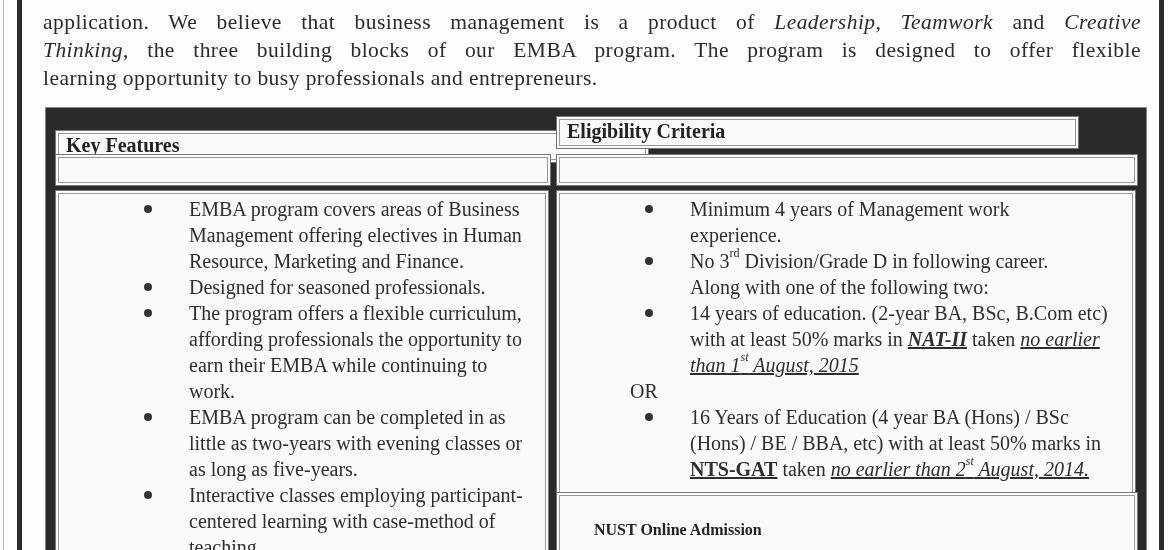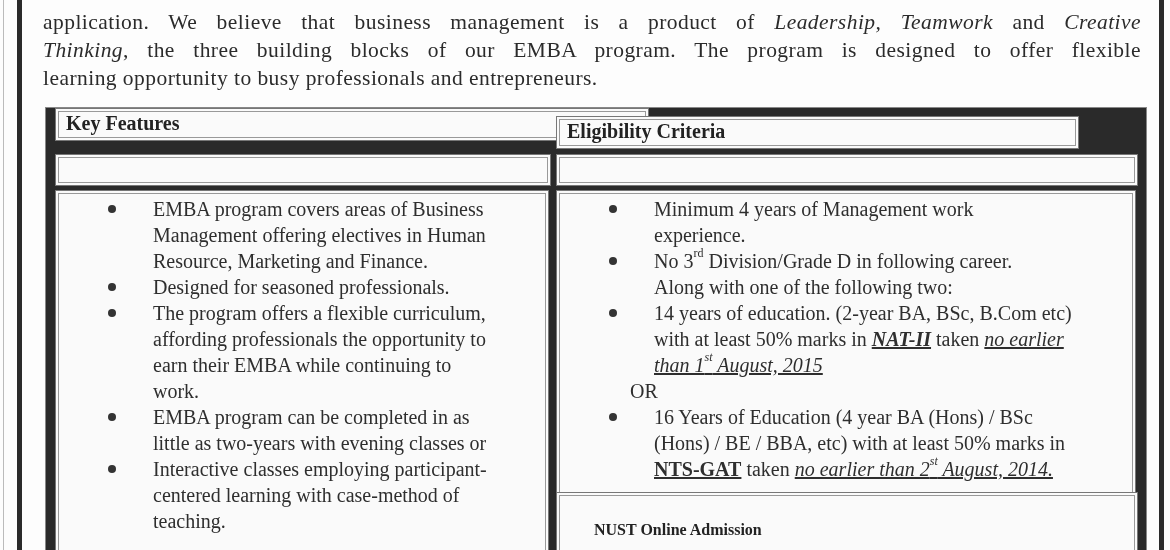--- a/index.html
+++ b/index.html
@@ -33,21 +33,21 @@
   }
   .hdr {
     font-family:"Liberation Serif","DejaVu Serif",serif;
     font-weight:bold; font-size:20px; color:#222; padding:3px 0 0 10px; box-sizing:border-box;
   }
   .body-cell {
     font-family:"Liberation Serif","DejaVu Serif",serif;
     font-size:20px; line-height:26px; color:#2e2e2e;
   }
   ul.blist { list-style:none; margin:0; padding:0; }
-  ul.blist li { position:relative; padding-left:97px; }
+  ul.blist li { position:relative; padding-left:97px;margin-left:36px; }
   ul.blist li .bullet {
     position:absolute; left:52px; top:9px; width:8px; height:8px; border-radius:50%; background:#333;
   }
   .or { padding-left:73px; }
   u.bi { font-weight:bold; font-style:italic; }
   u.b { font-weight:bold; }
   u.i { font-style:italic; }
   sup { font-size:12px; vertical-align:top; position:relative; top:-1px; line-height:12px; }
   .admission-title {
     font-family:"Liberation Serif","DejaVu Serif",serif;
@@ -62,21 +62,21 @@
 <div class="page-border-right"></div>
 
 <div class="intro">
   <span class="line justify" style="margin-top:4px;"><span>application. We believe that business management is a product of </span><em>Leadership, Teamwork</em><span> and </span><em>Creative</em></span>
   <span class="line justify"><em>Thinking</em><span>, the three building blocks of our EMBA program. The program is designed to offer flexible</span></span>
   <span class="line">learning opportunity to busy professionals and entrepreneurs.</span>
 </div>
 
 <div class="tframe">
 
-  <div class="cell hdr" style="left:9px; top:0; width:594px; height:33px;">
+  <div class="cell hdr" style="left:9px; top:22px; width:594px; height:33px;">
     <span>Key Features</span>
   </div>
   <div class="cell hdr" style="left:510px; top:8px; width:523px; height:33px;">
     <span>Eligibility Criteria</span>
   </div>
 
   <div class="cell" style="left:9px; top:46px; width:494px; height:30px;"></div>
   <div class="cell" style="left:510px; top:46px; width:580px; height:30px;"></div>
 
   <div class="cell body-cell" style="left:9px; top:82px; width:494px; height:400px; padding-top:5px; box-sizing:border-box;">
@@ -95,20 +95,21 @@
         <span class="bullet"></span>
         <div>The program offers a flexible curriculum,</div>
         <div>affording professionals the opportunity to</div>
         <div>earn their EMBA while continuing to</div>
         <div>work.</div>
       </li>
       <li>
         <span class="bullet"></span>
         <div>EMBA program can be completed in as</div>
         <div>little as two-years with evening classes or</div>
+        <div>as long as five-years.</div>
       </li>
       <li>
         <span class="bullet"></span>
         <div>Interactive classes employing participant-</div>
         <div>centered learning with case-method of</div>
         <div>teaching.</div>
       </li>
     </ul>
   </div>
 

